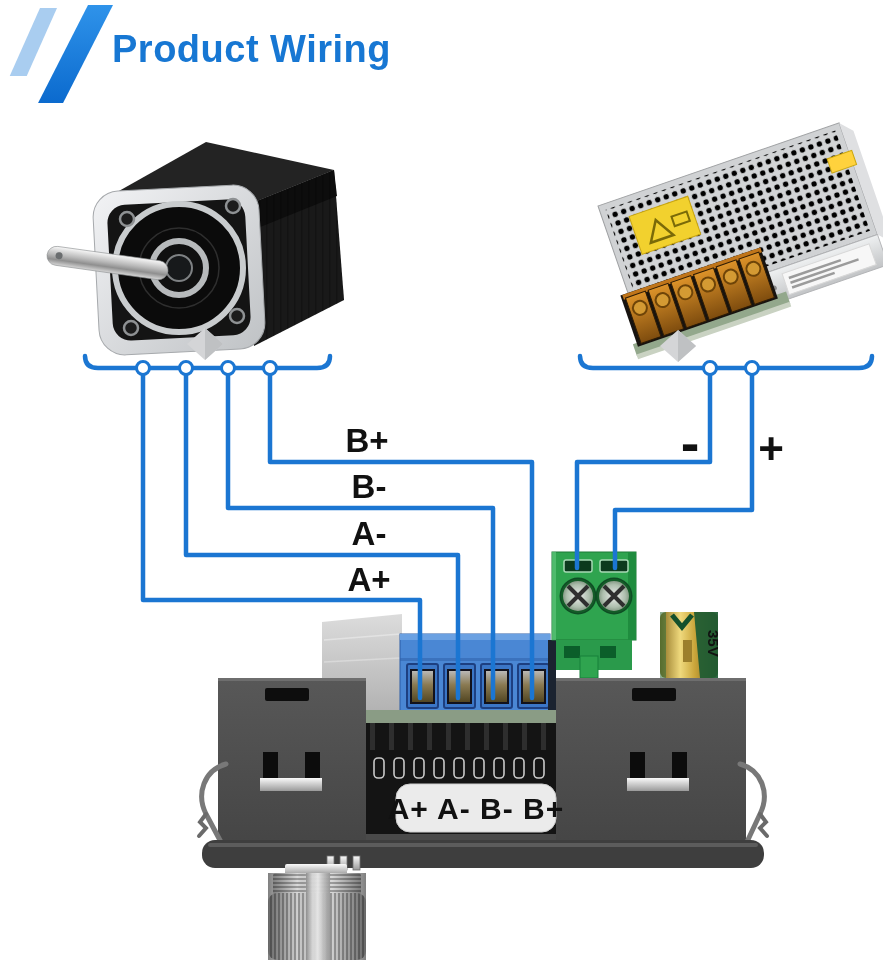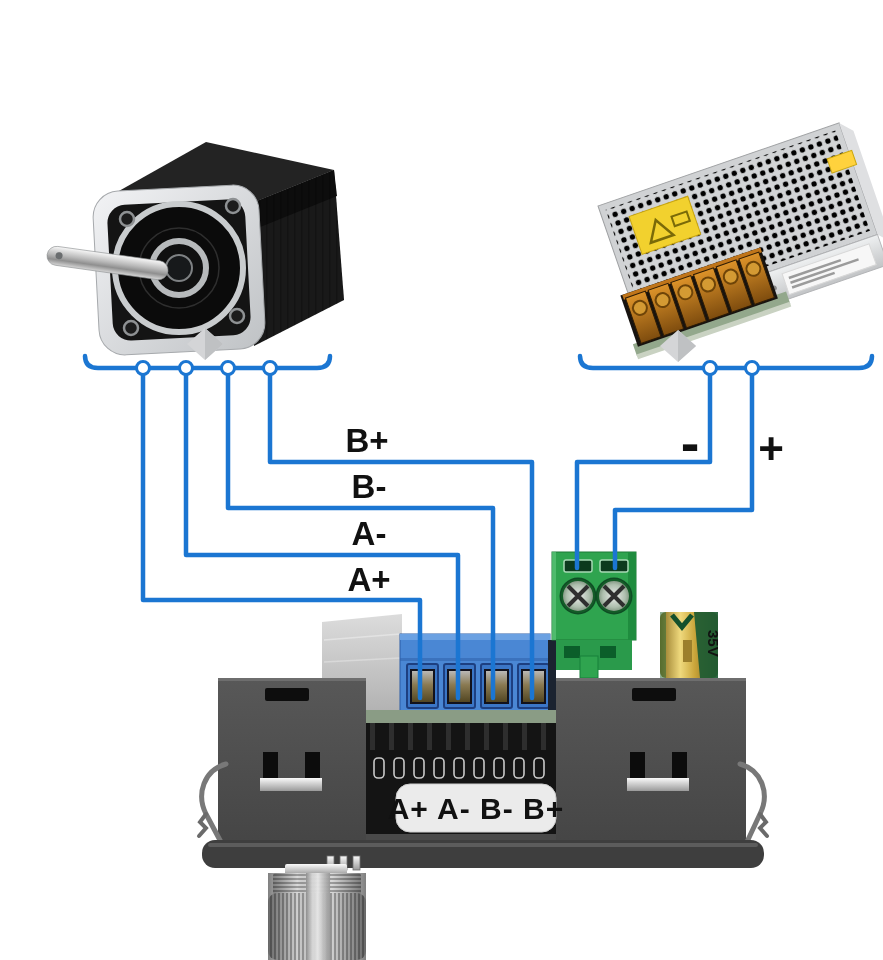--- a/index.html
+++ b/index.html
@@ -20,20 +20,27 @@
   svg.diagram{position:absolute;left:0;top:0;z-index:1;}
   svg text{font-family:"Liberation Sans",sans-serif;font-weight:700;fill:#111;}
   .wire{stroke:#1b76d2;stroke-width:4.5;fill:none;stroke-linejoin:round;stroke-linecap:round;}
   .node{fill:#ffffff;stroke:#1b76d2;stroke-width:3;}
 </style>
 </head>
 <body>
 
 <div class="canvas">
 
+  <div class="hdr">
+    <div class="slash light"></div>
+    <div class="banner">
+      <span class="title">Product Wiring</span>
+    </div>
+    <div class="slash dark"></div>
+  </div>
 
   <svg class="diagram" width="883" height="960" viewBox="0 0 883 960">
     <defs>
       <linearGradient id="plateGrad" x1="0" y1="0" x2="1" y2="1">
         <stop offset="0" stop-color="#f2f3f5"></stop>
           <stop offset="1" stop-color="#bfc2c5"></stop>
       </linearGradient>
       <linearGradient id="shaftGrad" x1="0" y1="0" x2="0" y2="1">
         <stop offset="0" stop-color="#f8f8f8"></stop>
           <stop offset=".45" stop-color="#b9b9b9"></stop>

